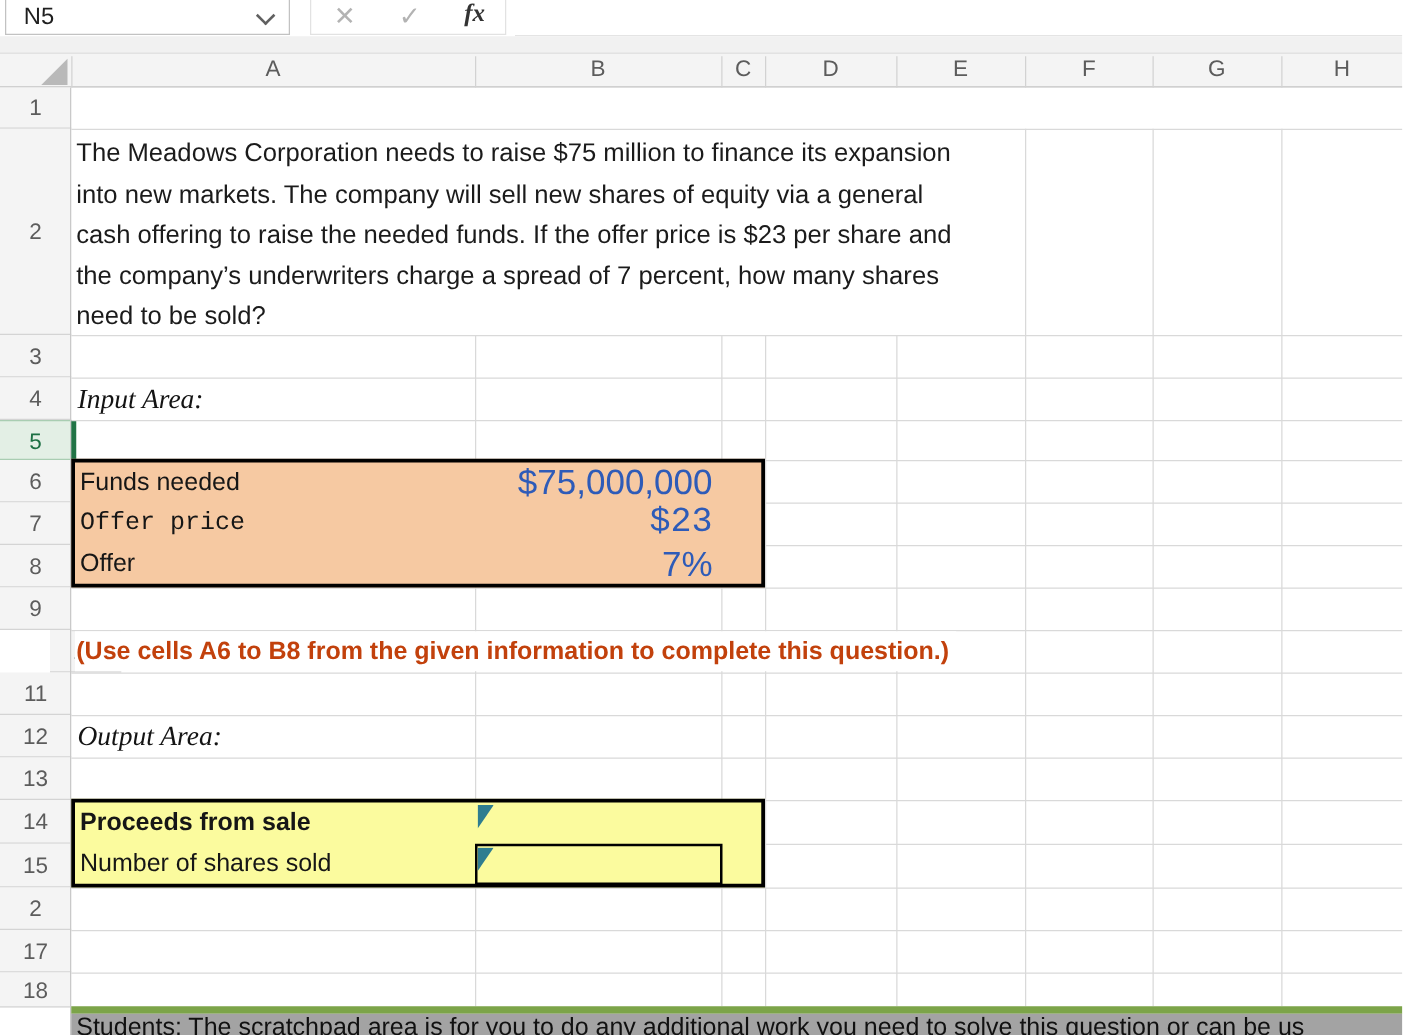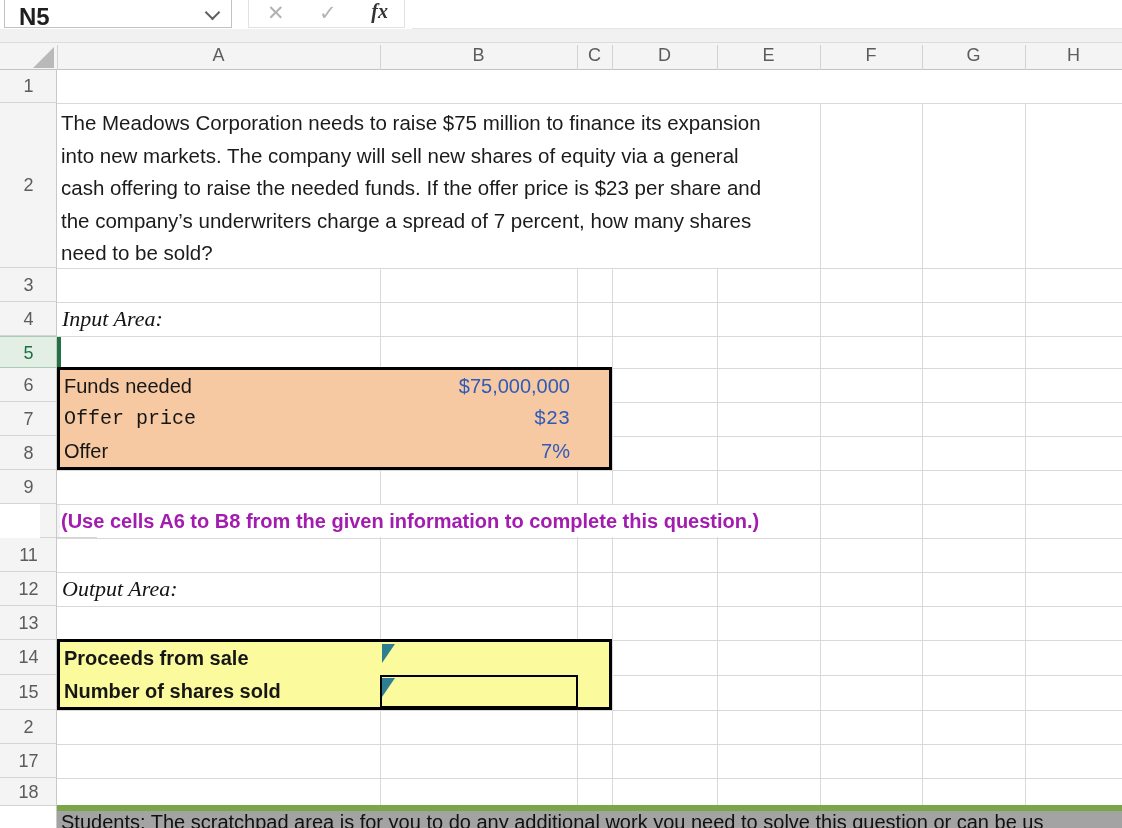--- a/index.html
+++ b/index.html
@@ -2,21 +2,21 @@
 <html><head>
 <meta charset="utf-8">
 <style>
   html,body{margin:0;padding:0;background:#fff;}
   #app{position:relative;width:1122px;height:828px;overflow:hidden;background:#fff;
        font-family:"Liberation Sans",sans-serif;-webkit-font-smoothing:antialiased;}
 
   
   .namebox{position:absolute;left:4px;top:-2px;width:228px;height:30px;background:#fff;
            border:1px solid #c2c2c2;box-sizing:border-box;}
-  .namebox .ref{position:absolute;left:14px;top:4px;font-size:24px;color:#1f1f1f;font-weight:bold;}
+  .namebox .ref{position:absolute;left:14px;top:4px;font-size:19px;color:#1f1f1f;}
   .chev{position:absolute;right:13px;top:8px;width:9px;height:9px;
         border-right:2px solid #606060;border-bottom:2px solid #606060;transform:rotate(45deg);}
   .fnbox{position:absolute;left:248px;top:-2px;width:157px;height:30px;background:#fff;
          border:1px solid #e2e2e2;box-sizing:border-box;}
   .fx-x{position:absolute;left:18px;top:2px;font-size:21px;color:#b3b3b3;}
   .fx-check{position:absolute;left:70px;top:2px;font-size:21px;color:#b3b3b3;}
   .fx-fx{position:absolute;right:16px;top:1px;font-size:20px;color:#333;
          font-family:"Liberation Serif",serif;font-style:italic;font-weight:600;}
   .fbar{position:absolute;left:412px;top:-2px;width:710px;height:31px;background:#fff;
         border-bottom:1px solid #e4e4e4;box-sizing:border-box;font-size:18px;color:#222;
@@ -48,23 +48,23 @@
   
   .qpatch{position:absolute;left:58px;top:104px;width:761px;height:163px;background:#fff;}
   .qtext{position:absolute;left:61px;top:107px;font-size:20.5px;line-height:32.6px;
          color:#1b1b1b;white-space:pre;}
   .areatag{position:absolute;left:62px;height:34px;line-height:34px;font-size:22px;
            font-style:italic;color:#141414;font-family:"Liberation Serif",serif;}
   .inputbox{position:absolute;left:57px;top:367px;width:555px;height:103px;background:#f6c9a2;
             border:3px solid #000;box-sizing:border-box;}
   .ibrow{position:relative;width:100%;}
   .ibrow .lbl{position:absolute;left:4px;top:0;font-size:20px;color:#161616;}
-  .ibrow .val{position:absolute;right:39px;top:0;font-size:20px;color:#2e5bb8;}
+  .ibrow .val{position:absolute;right:39px;top:0;font-size:28px;color:#2e5bb8;}
   .redpatch{position:absolute;left:60px;top:505px;height:32px;line-height:32px;background:#fff;
-            padding:0 6px 0 1px;white-space:nowrap;font-size:20px;font-weight:700;color:#a21caf;}
+            padding:0 6px 0 1px;white-space:nowrap;font-size:20px;font-weight:700;color:#c2410c;}
   .outbox{position:absolute;left:57px;top:639px;width:555px;height:71px;background:#fbfb9e;
           border:3px solid #000;box-sizing:border-box;}
   .obrow{position:relative;width:100%;}
   .obrow .lbl{position:absolute;left:4px;top:0;font-size:20px;color:#161616;}
   .b15box{position:absolute;left:320px;top:33px;width:198px;height:33px;
           border:2px solid #000;box-sizing:border-box;}
   .flag{position:absolute;width:13px;height:19px;background:#2e7d90;
         clip-path:polygon(0 0,100% 0,0 100%);}
   .greenbar{position:absolute;left:57px;top:805px;width:1065px;height:6px;background:#7ca449;}
   .scratch{position:absolute;left:57px;top:811px;width:1065px;height:17px;background:#a3a3a3;
@@ -190,21 +190,21 @@
   <div class="redpatch">(Use cells A6 to B8 from the given information to complete this question.)</div>
 
   <div class="areatag" style="top:572px;">Output Area:</div>
 
   <div class="outbox">
     <div class="obrow" style="height:33px;font-weight:bold;">
       <span class="lbl" style="line-height:33px;">Proceeds from sale</span>
       <span></span>
     </div>
     <div class="obrow" style="height:32px;">
-      <span class="lbl" style="line-height:32px;font-weight:bold;">Number of shares sold</span>
+      <span class="lbl" style="line-height:32px;">Number of shares sold</span>
     </div>
     <div class="b15box">
       <span></span>
     </div>
     <div class="flag" style="left:322px;top:2px;"></div>
     <div class="flag" style="left:322px;top:36px;"></div>
   </div>
 
   <div class="greenbar"></div>
   <div class="scratch">

